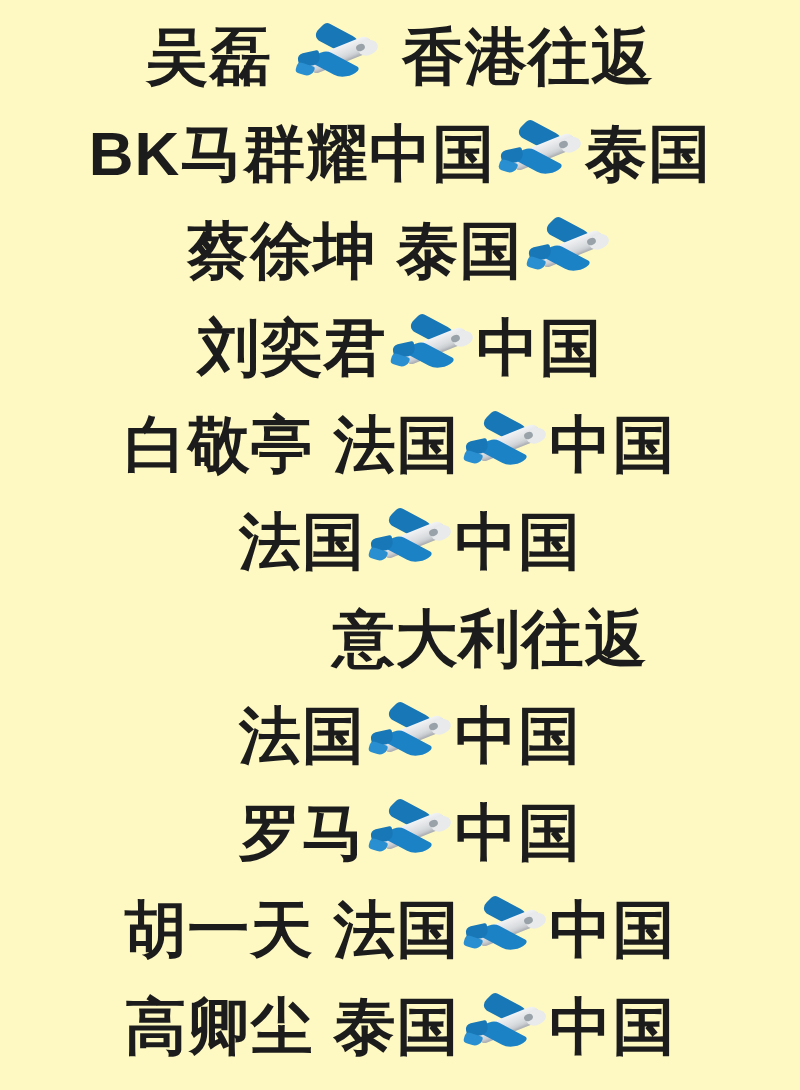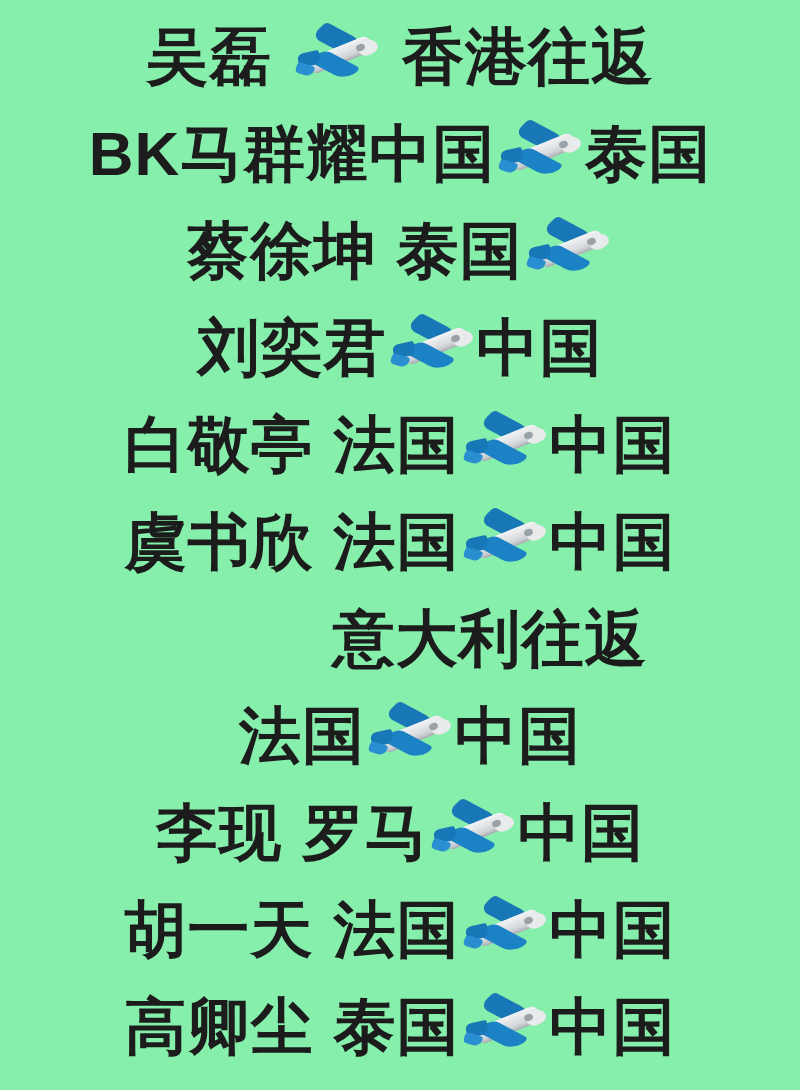--- a/index.html
+++ b/index.html
@@ -14,21 +14,21 @@
     color: #1c1c1c;
     overflow: hidden;
   }
   .sheet {
     width: 800px;
     height: 1090px;
     box-sizing: border-box;
     padding: 8px 0 0 0;
     display: flex;
     flex-direction: column;
-    background: #86efac;
+    background: #fef9c3;
   }
   .line {
     height: 97px;
     display: flex;
     align-items: center;
     justify-content: center;
     white-space: nowrap;
   }
   .line-inner {
     display: flex;
@@ -212,21 +212,20 @@
           <span class="wing-back"></span>
           <span class="tail"></span>
           <span class="tail2"></span>
       </span>
       <span class="seg">中国</span>
     </div>
   </div>
 
   <div class="line">
     <div class="line-inner">
-      <span class="seg">虞书欣</span>
       <span class="gap"></span>
       <span class="seg">法国</span>
       <span class="plane">
         <span class="wing-main"></span>
           <span class="body"></span>
           <span class="nose"></span>
         <span class="window"></span>
           <span class="wing-back"></span>
           <span class="tail"></span>
           <span class="tail2"></span>
@@ -253,21 +252,20 @@
           <span class="wing-back"></span>
           <span class="tail"></span>
           <span class="tail2"></span>
       </span>
       <span class="seg">中国</span>
     </div>
   </div>
 
   <div class="line">
     <div class="line-inner">
-      <span class="seg">李现</span>
       <span class="gap"></span>
       <span class="seg">罗马</span>
       <span class="plane">
         <span class="wing-main"></span>
           <span class="body"></span>
           <span class="nose"></span>
         <span class="window"></span>
           <span class="wing-back"></span>
           <span class="tail"></span>
           <span class="tail2"></span>

